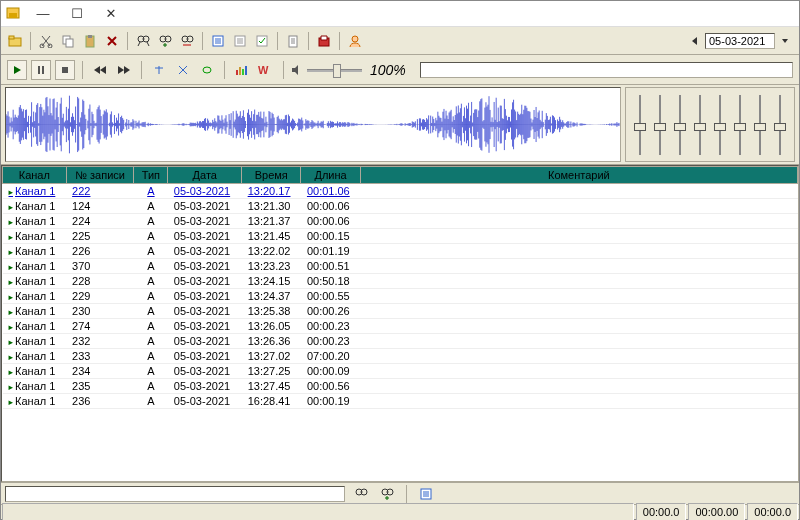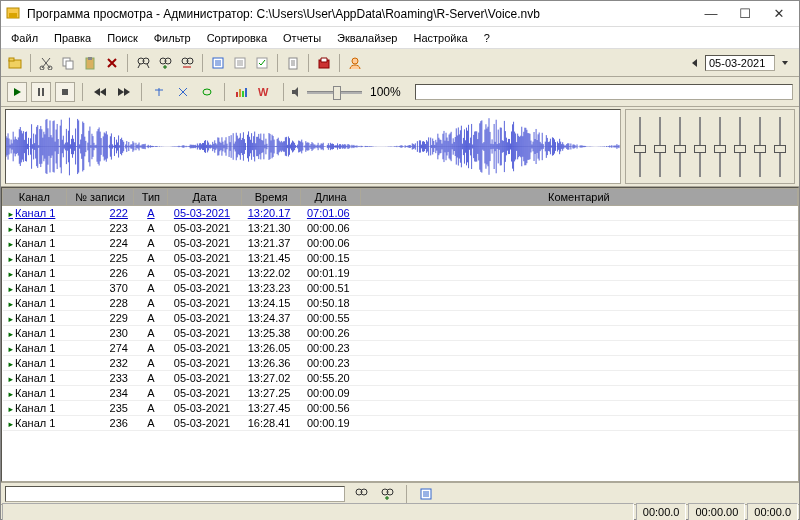--- a/index.html
+++ b/index.html
@@ -17,33 +17,33 @@
 .tb-sep { width: 1px; height: 18px; background: #aca899; margin: 0 3px; }
 .date-box { margin-left: auto; display: flex; align-items: center; }
 .date-input { border: 1px inset #aca899; background: #fff; padding: 1px 3px; font-size: 11px; width: 70px; }
 .playbar { height: 30px; display: flex; align-items: center; padding: 2px 6px; background: #ece9d8; border-bottom: 1px solid #aca899; gap: 4px; }
 .play-btn { width: 20px; height: 20px; display: flex; align-items: center; justify-content: center; border: 1px solid #aca899; background: #f5f2e7; cursor: pointer; }
 .play-btn.flat { border: 1px solid transparent; background: transparent; }
 .slider-box { display: flex; align-items: center; gap: 4px; }
 .slider-track { width: 55px; height: 12px; position: relative; display: inline-block; }
 .slider-track::before { content:""; position:absolute; top:5px; left:0; right:0; height:2px; background:#b0b0b0; border-top:1px solid #888; }
 .slider-thumb { position:absolute; top:0; width:8px; height:14px; background:#ece9d8; border:1px solid #888; }
-.zoom-label { font-size: 12px; padding:0 4px; }
+.zoom-label { font-size: 14px; padding:0 4px;font-style:italic; }
 .progress-track { flex:1; height:16px; border:1px inset #aca899; background:#fff; margin-left:6px; position:relative; }
 .wave-area { height: 80px; display:flex; border-bottom:1px solid #aca899; background:#ece9d8; }
 .wave-box { flex:1; background:#fff; border:1px inset #aca899; margin:2px 2px 2px 4px; position:relative; overflow:hidden; }
 .eq-box { width: 170px; background:#ece9d8; border:1px solid #aca899; margin:2px 4px 2px 2px; display:flex; align-items:center; justify-content:space-around; padding:4px; }
 .eq-slider { width:12px; height:60px; position:relative; }
 .eq-slider::before { content:""; position:absolute; left:5px; top:0; bottom:0; width:2px; background:#888; }
 .eq-thumb { position:absolute; left:0; width:12px; height:8px; background:#ece9d8; border:1px solid #555; }
 .table-area { flex:1; overflow:auto; background:#fff; border:1px inset #aca899; margin:0; }
 table { border-collapse: collapse; width:100%; font-size:11px; }
-th { background:#a3a3a3; border:1px solid #aca899; padding:2px 6px; font-weight:normal; text-align:center; position:sticky; top:0; }
+th { background:#0f766e; border:1px solid #aca899; padding:2px 6px; font-weight:normal; text-align:center; position:sticky; top:0; }
 td { border-bottom:1px solid #eee; padding:1px 6px; white-space:nowrap; }
-td.num { text-align:right; }
+td.num { text-align:left; }
 td.ctr { text-align:center; }
 tr.sel td { color:#0000cd; text-decoration: underline; }
 tr td:first-child::before { content:"▸"; color:#006b00; font-size:9px; margin-right:2px; }
 .bottombar { height: 22px; display:flex; align-items:center; background:#ece9d8; border-top:1px solid #aca899; padding:0 4px; gap:6px; }
 .search-box { border:1px inset #aca899; background:#fff; height:16px; flex:0 0 340px; }
 .statusbar { height: 15px; display:flex; align-items:center; background:#ece9d8; border-top:1px solid #aca899; }
 .status-cell { border:1px inset #fff; background:#ece9d8; height:18px; margin:1px; padding:0 6px; font-size:11px; display:flex; align-items:center; }
 .spacer { flex:1; }
 svg { display:block; }
 </style>
@@ -52,39 +52,27 @@
 
 <div class="window">
 
   <div class="titlebar">
     <span class="app-icon">
       <svg width="16" height="16">
           <rect x="2" y="2" width="12" height="10" fill="#f7c84a" stroke="#b58900"></rect>
           <rect x="4" y="7" width="8" height="5" fill="#d9a400"></rect>
         </svg>
     </span>
-    <span class="title-text">Программа просмотра - Администратор: C:\Users\User\AppData\Roaming\R-Server\Voice.nvb</span>
     <div class="sys-btns">
       <button class="sys-btn">—</button>
       <button class="sys-btn">☐</button>
       <button class="sys-btn">✕</button>
     </div>
   </div>
 
-  <div class="menubar">
-    <span class="menu-item">Файл</span>
-    <span class="menu-item">Правка</span>
-    <span class="menu-item">Поиск</span>
-    <span class="menu-item">Фильтр</span>
-    <span class="menu-item">Сортировка</span>
-    <span class="menu-item">Отчеты</span>
-    <span class="menu-item">Эквалайзер</span>
-    <span class="menu-item">Настройка</span>
-    <span class="menu-item">?</span>
-  </div>
 
   <div class="toolbar">
     <span class="tb-btn">
         <svg width="14" height="14">
           <rect x="1" y="4" width="12" height="8" fill="#f0d060" stroke="#b58900"></rect>
           <rect x="1" y="2" width="5" height="3" fill="#f0d060" stroke="#b58900"></rect>
         </svg>
       </span>
     <span class="tb-sep"></span>
     <span class="tb-btn">
@@ -309,26 +297,26 @@
           <th style="width:55%">Коментарий</th>
         </tr>
       </thead>
       <tbody id="tbody">
           <tr class="sel">
             <td>Канал 1</td>
             <td class="num">222</td>
             <td class="ctr">A</td>
             <td>05-03-2021</td>
             <td>13:20.17</td>
-            <td>07:01.06</td>
-            <td></td>
-          </tr>
-          <tr>
-            <td>Канал 1</td>
-            <td class="num">223</td>
+            <td>00:01.06</td>
+            <td></td>
+          </tr>
+          <tr>
+            <td>Канал 1</td>
+            <td class="num">124</td>
             <td class="ctr">A</td>
             <td>05-03-2021</td>
             <td>13:21.30</td>
             <td>00:00.06</td>
             <td></td>
           </tr>
           <tr>
             <td>Канал 1</td>
             <td class="num">224</td>
             <td class="ctr">A</td>
@@ -408,21 +396,21 @@
             <td>13:26.36</td>
             <td>00:00.23</td>
             <td></td>
           </tr>
           <tr>
             <td>Канал 1</td>
             <td class="num">233</td>
             <td class="ctr">A</td>
             <td>05-03-2021</td>
             <td>13:27.02</td>
-            <td>00:55.20</td>
+            <td>07:00.20</td>
             <td></td>
           </tr>
           <tr>
             <td>Канал 1</td>
             <td class="num">234</td>
             <td class="ctr">A</td>
             <td>05-03-2021</td>
             <td>13:27.25</td>
             <td>00:00.09</td>
             <td></td>

